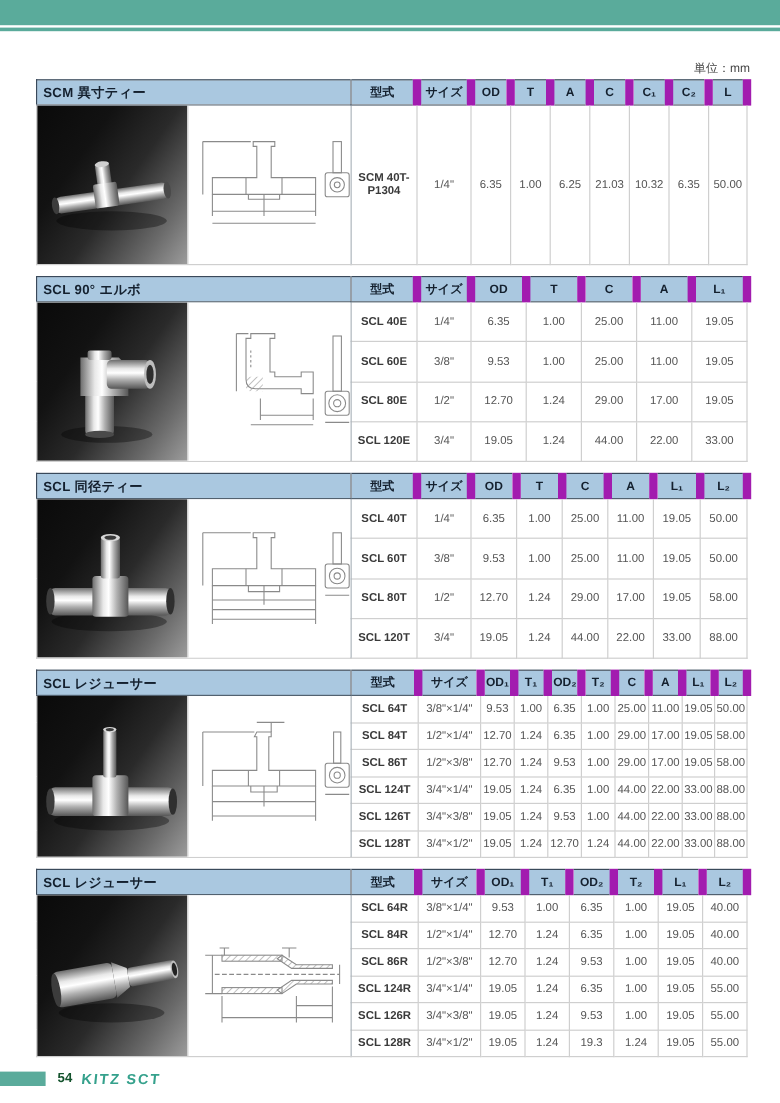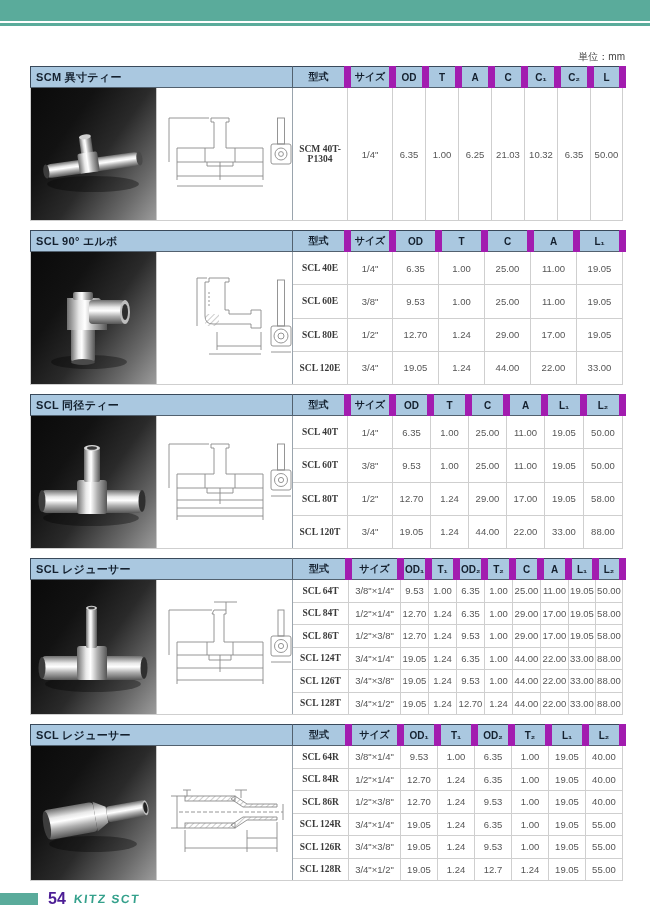--- a/index.html
+++ b/index.html
@@ -22,33 +22,33 @@
     height:20px;padding:0 1px;border-right:7px solid #a21caf;border-bottom:1px solid #52616f;
     white-space:nowrap;overflow:hidden;
   }
   table.spec thead th.title-cell{
     text-align:left;padding-left:5px;font-size:11px;letter-spacing:.3px;border-right:1px solid #52616f;
   }
   table.spec td{
     border:1px solid #cfcfcf;text-align:center;vertical-align:middle;
     font-size:9.5px;color:#555;padding:0 1px;overflow:hidden;
   }
-  table.spec td.model-cell{font-weight:700;color:#3a3a3a;font-family:Liberation Serif, serif;}
+  table.spec td.model-cell{font-weight:700;color:#3a3a3a;}
   table.spec td.img-cell{padding:0;border-right:1px solid #9aa4ad;}
   .img-wrap{display:flex;height:132px;}
   .r6 .img-wrap{height:134px;}
   .photo{width:125px;height:100%;flex:0 0 125px;
     background:linear-gradient(125deg,#0a0a0a 0%,#121212 30%,#2a2a2a 55%,#6b6b6b 82%,#9c9c9c 100%);
     display:flex;align-items:center;justify-content:center;}
   .draw{flex:1;background:#fff;border-left:1px solid #c9c9c9;display:flex;align-items:center;justify-content:center;}
   .photo svg,.draw svg{display:block;}
   
   .footer{margin-top:11px;display:flex;align-items:center;height:14px;}
   .pageblock{width:38px;height:12px;background:#5aab9b;margin-right:10px;}
-  .pagenum{font-size:16px;font-weight:700;color:#4c1d95;margin-right:8px;}
+  .pagenum{font-size:11px;font-weight:700;color:#14532d;margin-right:8px;}
   .brand{font-size:12px;font-weight:800;color:#35a18c;letter-spacing:1.5px;transform:skewX(-6deg);font-family:"Liberation Sans","DejaVu Sans",sans-serif;}
 </style>
 </head>
 <body>
 
 <svg width="0" height="0" style="position:absolute" aria-hidden="true">
   <defs>
     <linearGradient id="metH" x1="0" y1="0" x2="0" y2="1">
       <stop offset="0" stop-color="#6e6e6e"></stop>
         <stop offset=".3" stop-color="#e8e8e8"></stop>
@@ -645,21 +645,21 @@
             <td class="val-cell">9.53</td>
             <td class="val-cell">1.00</td>
             <td class="val-cell">19.05</td>
             <td class="val-cell">55.00</td>
           </tr>
           <tr>
             <td class="model-cell">SCL 128R</td>
             <td class="val-cell">3/4"×1/2"</td>
             <td class="val-cell">19.05</td>
             <td class="val-cell">1.24</td>
-            <td class="val-cell">12.7</td>
+            <td class="val-cell">19.3</td>
             <td class="val-cell">1.24</td>
             <td class="val-cell">19.05</td>
             <td class="val-cell">55.00</td>
           </tr>
         </tbody>
       </table>
   </div>
 
 </div>
 

